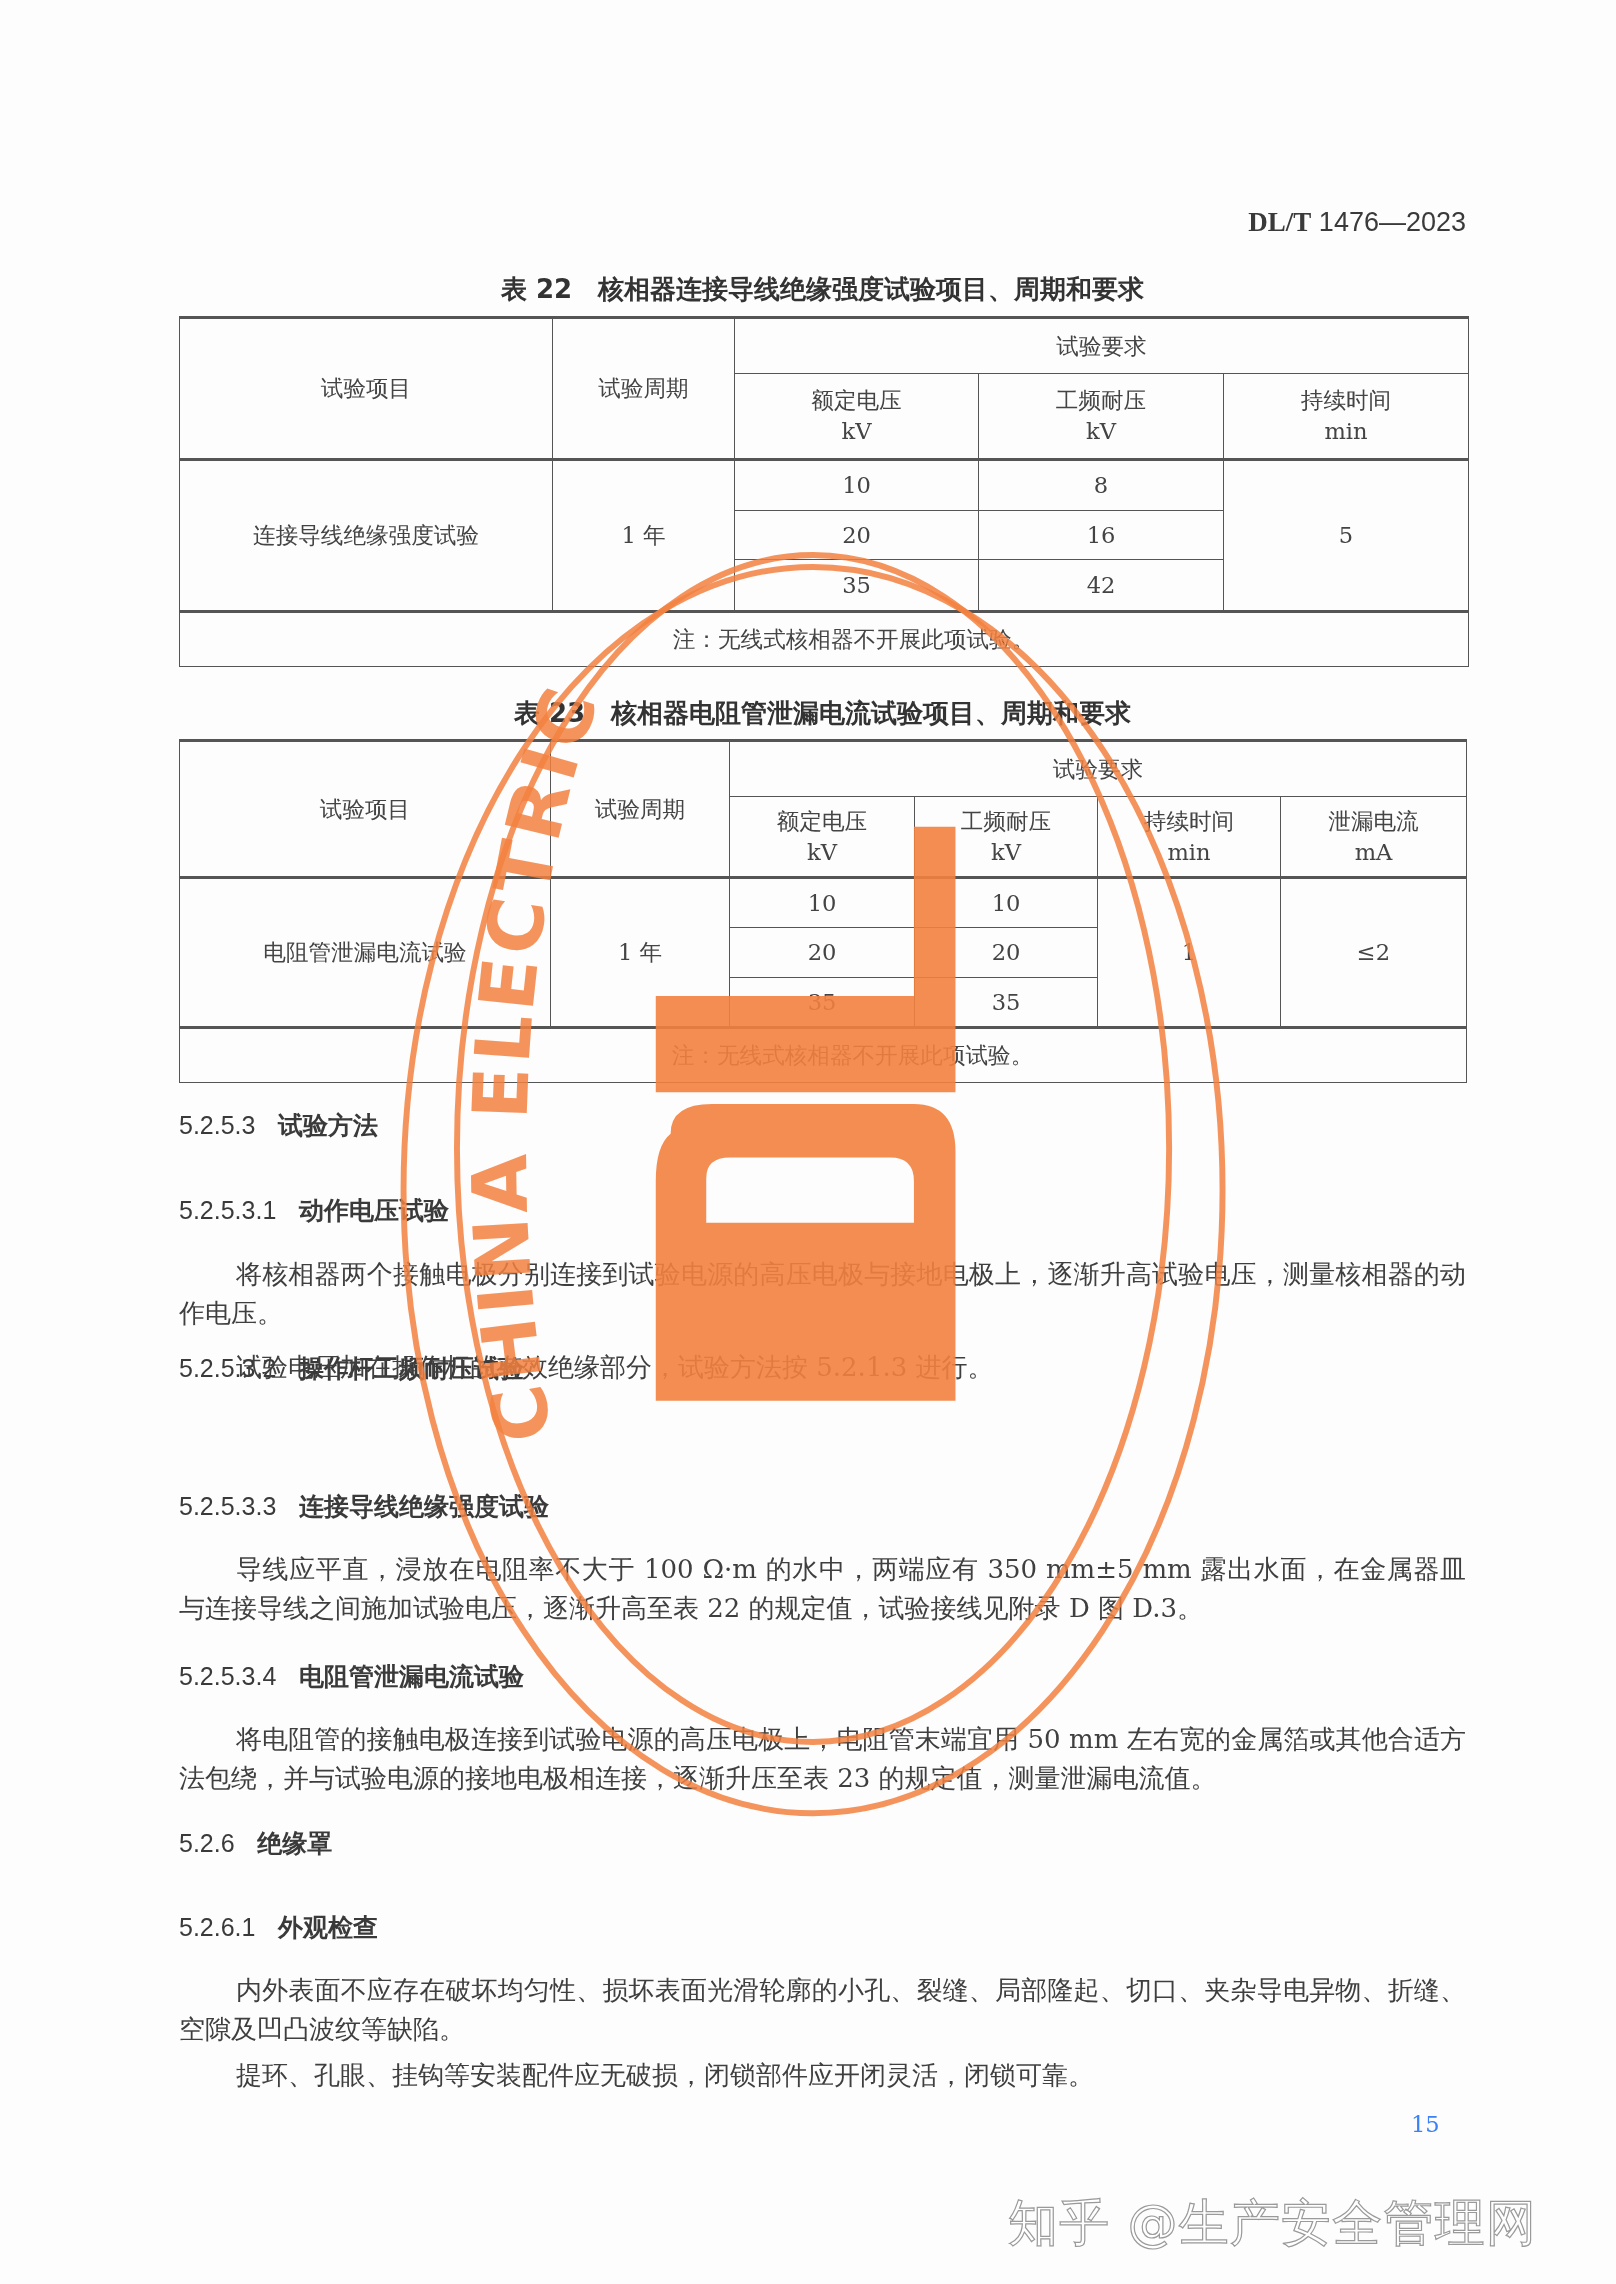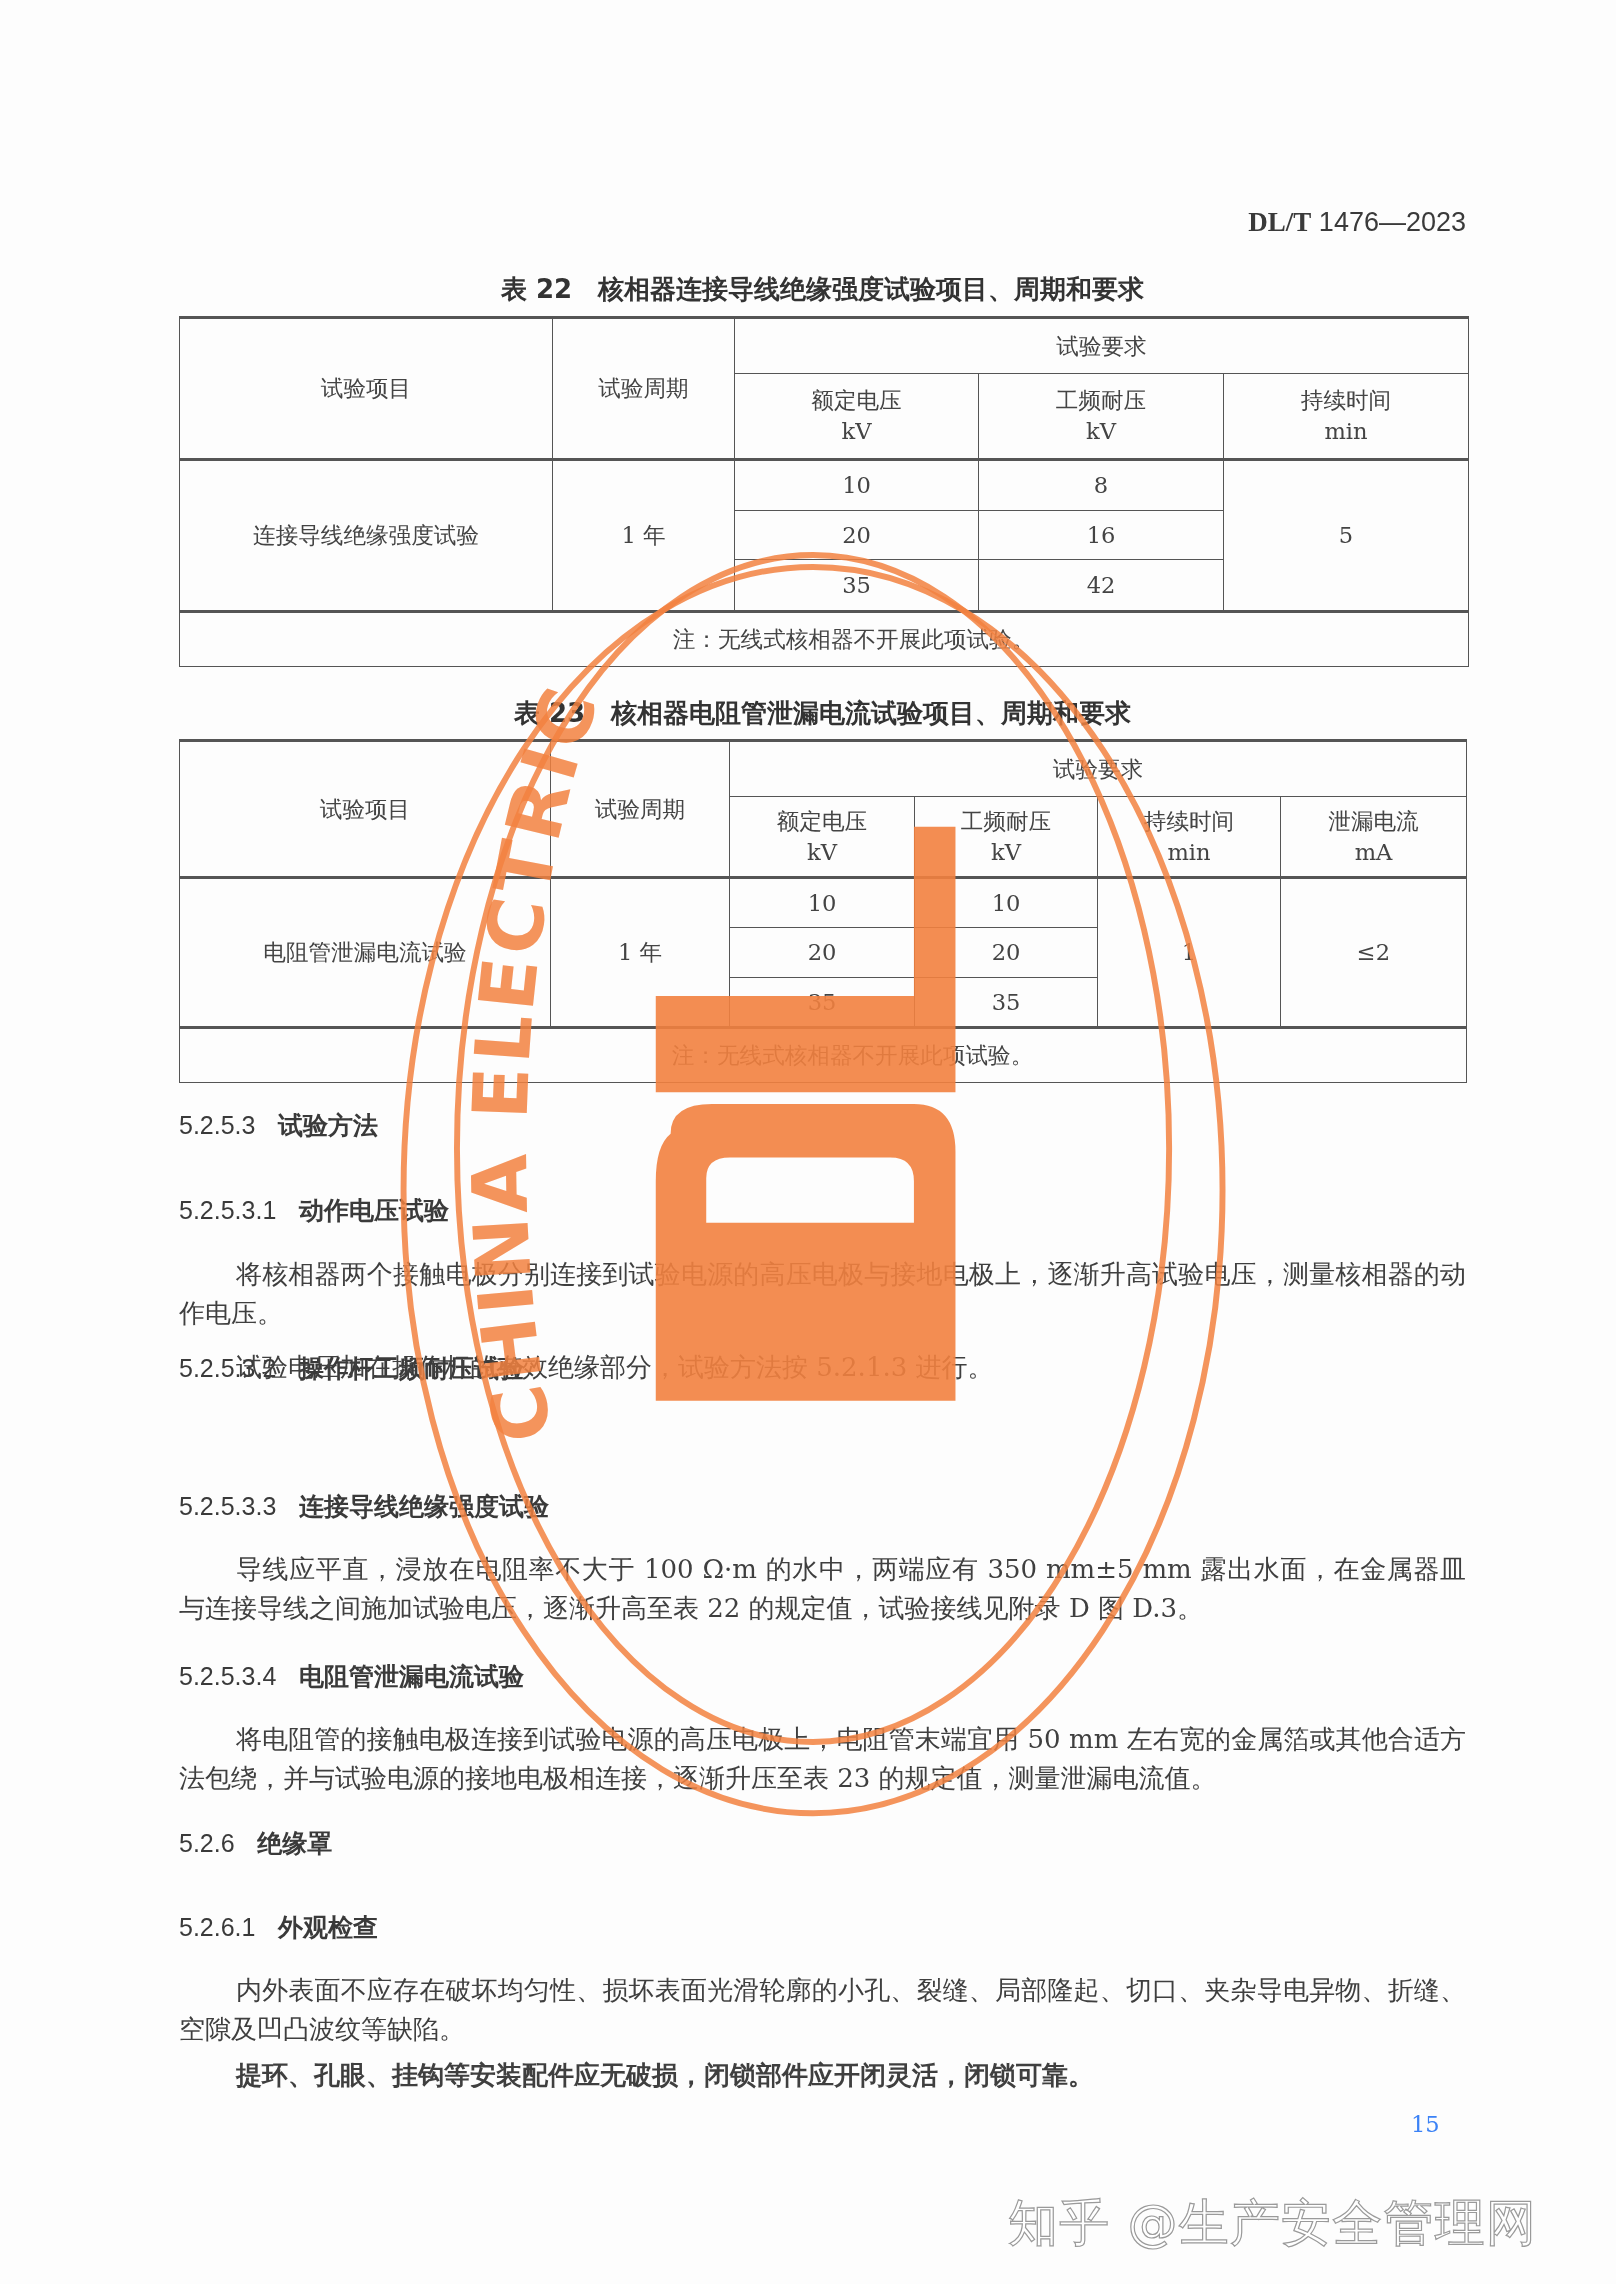--- a/index.html
+++ b/index.html
@@ -166,21 +166,21 @@
 <div class="abs para" style="top:1720px;">将电阻管的接触电极连接到试验电源的高压电极上，电阻管末端宜用 50 mm 左右宽的金属箔或其他合适方法包绕，并与试验电源的接地电极相连接，逐渐升压至表 23 的规定值，测量泄漏电流值。</div>
 
 <div class="abs heading" style="top:1827px;">
   <span class="num">5.2.6</span><span>绝缘罩</span>
 </div>
 
 <div class="abs heading" style="top:1911px;">
   <span class="num">5.2.6.1</span><span>外观检查</span>
 </div>
 <div class="abs para" style="top:1971px;">内外表面不应存在破坏均匀性、损坏表面光滑轮廓的小孔、裂缝、局部隆起、切口、夹杂导电异物、折缝、空隙及凹凸波纹等缺陷。</div>
-<div class="abs para" style="top:2056px;font-weight:bold;">提环、孔眼、挂钩等安装配件应无破损，闭锁部件应开闭灵活，闭锁可靠。</div>
+<div class="abs para" style="top:2056px;">提环、孔眼、挂钩等安装配件应无破损，闭锁部件应开闭灵活，闭锁可靠。</div>
 
 <div class="abs page-num">15</div>
 
 <svg class="stamp" width="1616" height="2284" viewBox="0 0 2723 3848">
   <defs>
     <path id="stampTextPath" d="M 930 2420 A 455 1120 0 0 1 1015 1165"></path>
   </defs>
   <g fill="none" stroke="#F2813F" stroke-opacity="0.85">
     <ellipse cx="1370" cy="2005" rx="690" ry="1050" stroke-width="10"></ellipse>
     <ellipse cx="1370" cy="1935" rx="600" ry="1000" stroke-width="10"></ellipse>

